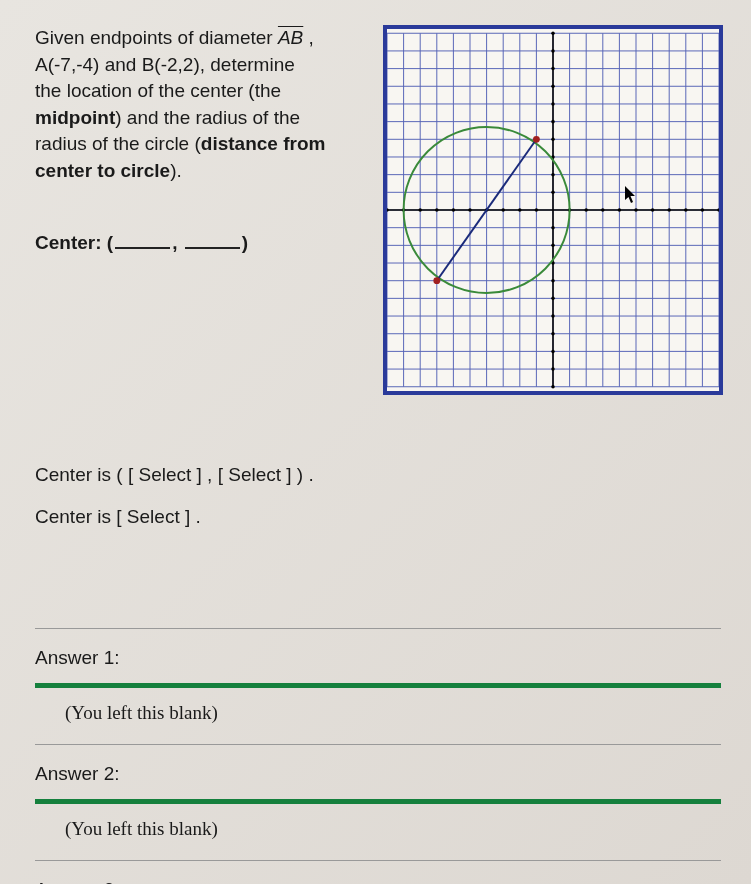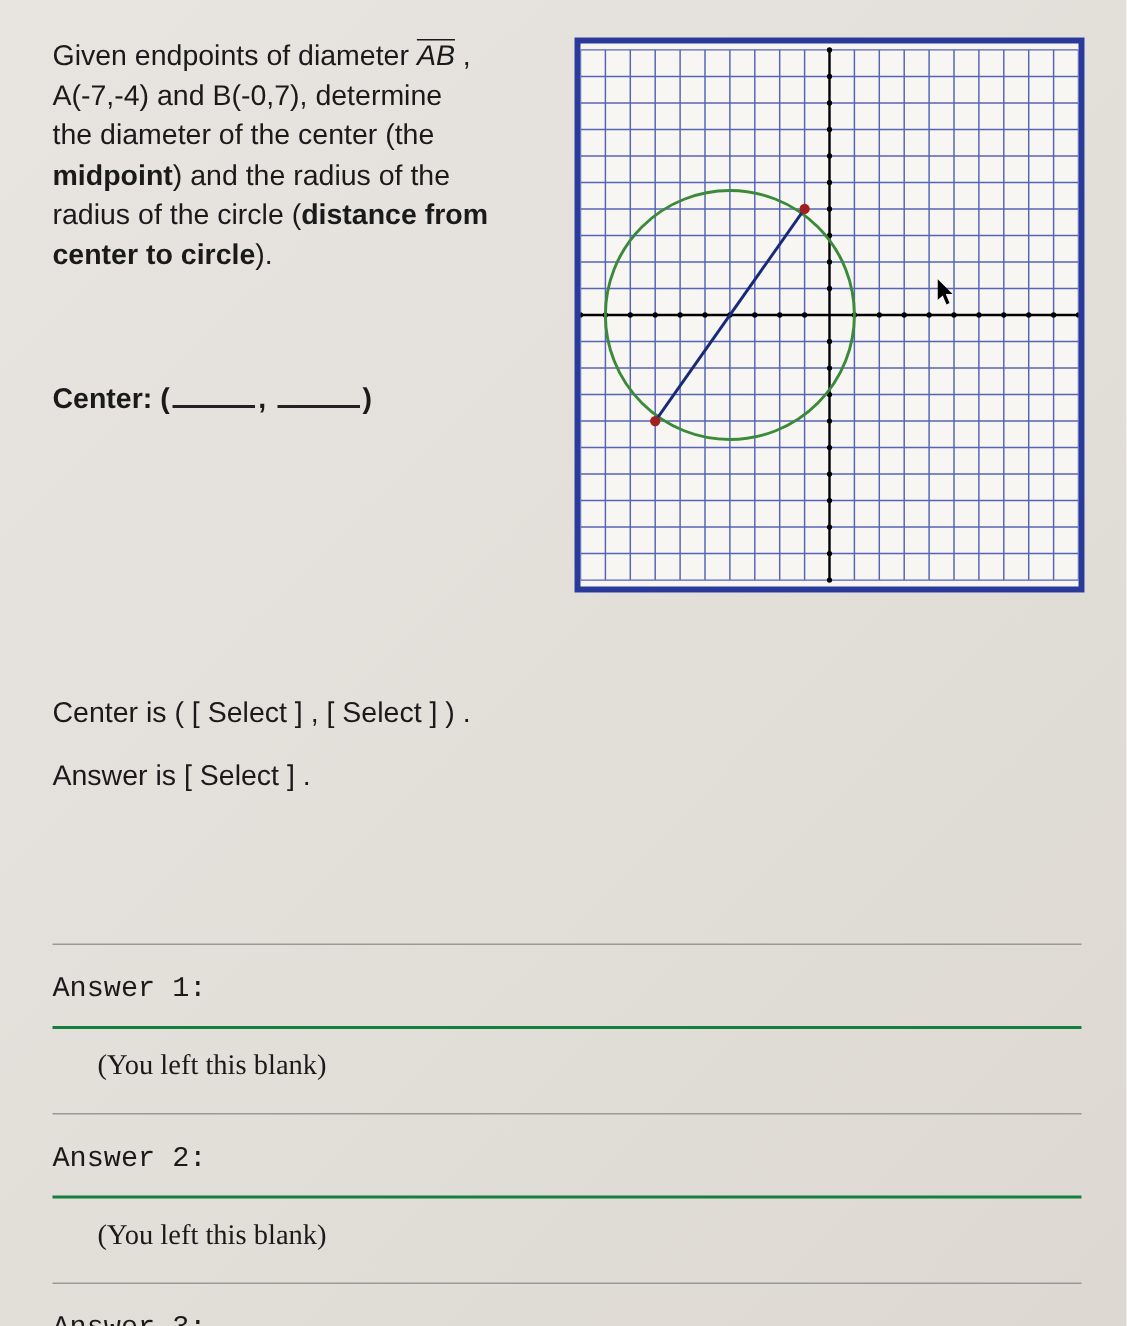--- a/index.html
+++ b/index.html
@@ -23,21 +23,21 @@
       line-height: 1.4;
       font-weight: 400;
       color: #1a1a1a;
     }
     .problem-text .overline {
       text-decoration: overline;
       font-style: italic;
     }
     .problem-text b { font-weight: 700; }
     .fill-lines {
-      margin-top: 68px;
+      margin-top: 45px;
     }
     .fill-line {
       font-size: 19px;
       font-weight: 700;
       margin-bottom: 30px;
     }
     .blank {
       display: inline-block;
       border-bottom: 2px solid #222;
       width: 55px;
@@ -64,22 +64,21 @@
       margin-top: 90px;
     }
     .answer-block {
       border-top: 1px solid #999;
       padding: 14px 0 8px 0;
     }
     .answer-label {
       font-size: 19px;
       font-weight: 400;
       padding: 4px 0 14px 0;
-      border-bottom: 2px solid #15803d;
-      font-family: Liberation Mono, monospace;
+      border-bottom: 5px solid #15803d;
     }
     .answer-value {
       font-size: 19px;
       padding: 14px 0 12px 30px;
       font-family: Liberation Serif, serif;
     }
     .cursor-arrow {
       position: absolute;
       left: 625px;
       top: 186px;
@@ -87,22 +86,22 @@
       color: #000;
       pointer-events: none;
     }
   </style>
 </head>
 <body>
 
 <div class="top-section">
   <div class="problem-text">
     <span>Given endpoints of diameter </span><span class="overline">AB</span><span> ,</span><br>
-    <span>A(-7,-4) and B(-0,7),  determine</span><br>
-    <span>the diameter of the center (the </span><br>
+    <span>A(-7,-4) and B(-2,2),  determine</span><br>
+    <span>the location of the center (the </span><br>
     <b>midpoint</b><span>) and the radius of the</span><br>
     <span>radius of the circle (</span><b>distance from center to circle</b><span>).</span>
 
     <div class="fill-lines">
       <div class="fill-line">
         <span>Center:  (</span><span class="blank"></span><span>, </span><span class="blank"></span><span>)</span>
       </div>
     </div>
   </div>
 
@@ -215,21 +214,21 @@
 </div>
 
 <div class="cursor-arrow">
   <svg width="14" height="18" viewBox="0 0 14 18">
       <path d="M0 0 L0 14 L3.5 11 L6 17 L8 16 L5.5 10 L10 10 Z" fill="#000"></path>
     </svg>
 </div>
 
 <div class="select-section">
   <div>Center is ( [ Select ] ,   [ Select ] ) .</div>
-  <div>Answer is [ Select ] .</div>
+  <div>Center is [ Select ] .</div>
 </div>
 
 <div class="answers-section">
   <div class="answer-block">
     <div class="answer-label">Answer 1:</div>
     <div class="answer-value">(You left this blank)</div>
   </div>
   <div class="answer-block">
     <div class="answer-label">Answer 2:</div>
     <div class="answer-value">(You left this blank)</div>

